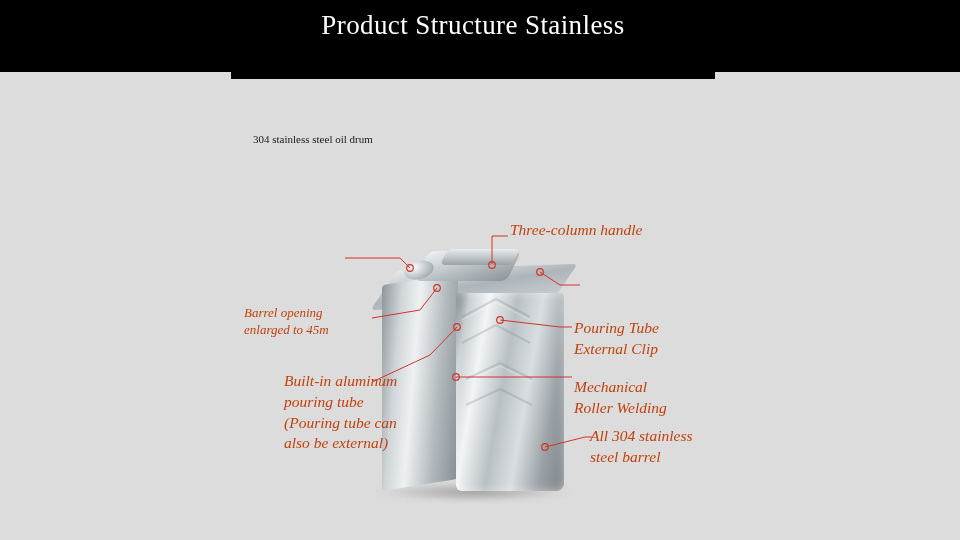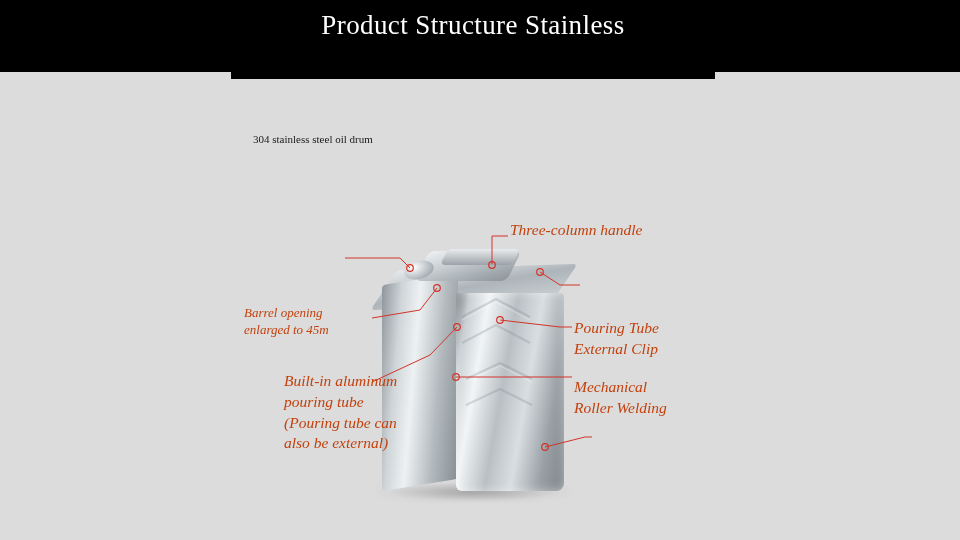--- a/index.html
+++ b/index.html
@@ -224,20 +224,22 @@
 
   <div class="callout right" style="left:510px; top:220px;">Three-column handle</div>
 
 
   <div class="callout right" style="left:574px; top:318px;">Pouring Tube
 External Clip</div>
 
   <div class="callout right" style="left:574px; top:368px;margin-top:9px;">Mechanical
 Roller Welding</div>
 
+  <div class="callout right" style="left:590px; top:426px;">All 304 stainless
+steel barrel</div>
 
 
   <div class="callout left" style="left:244px; top:304px; font-size:13px;">Barrel opening
 enlarged to 45m</div>
 
   <div class="callout left" style="left:236px; top:371px;margin-left:48px;">Built-in aluminum
 pouring tube
 (Pouring tube can
 also be external)</div>
 

